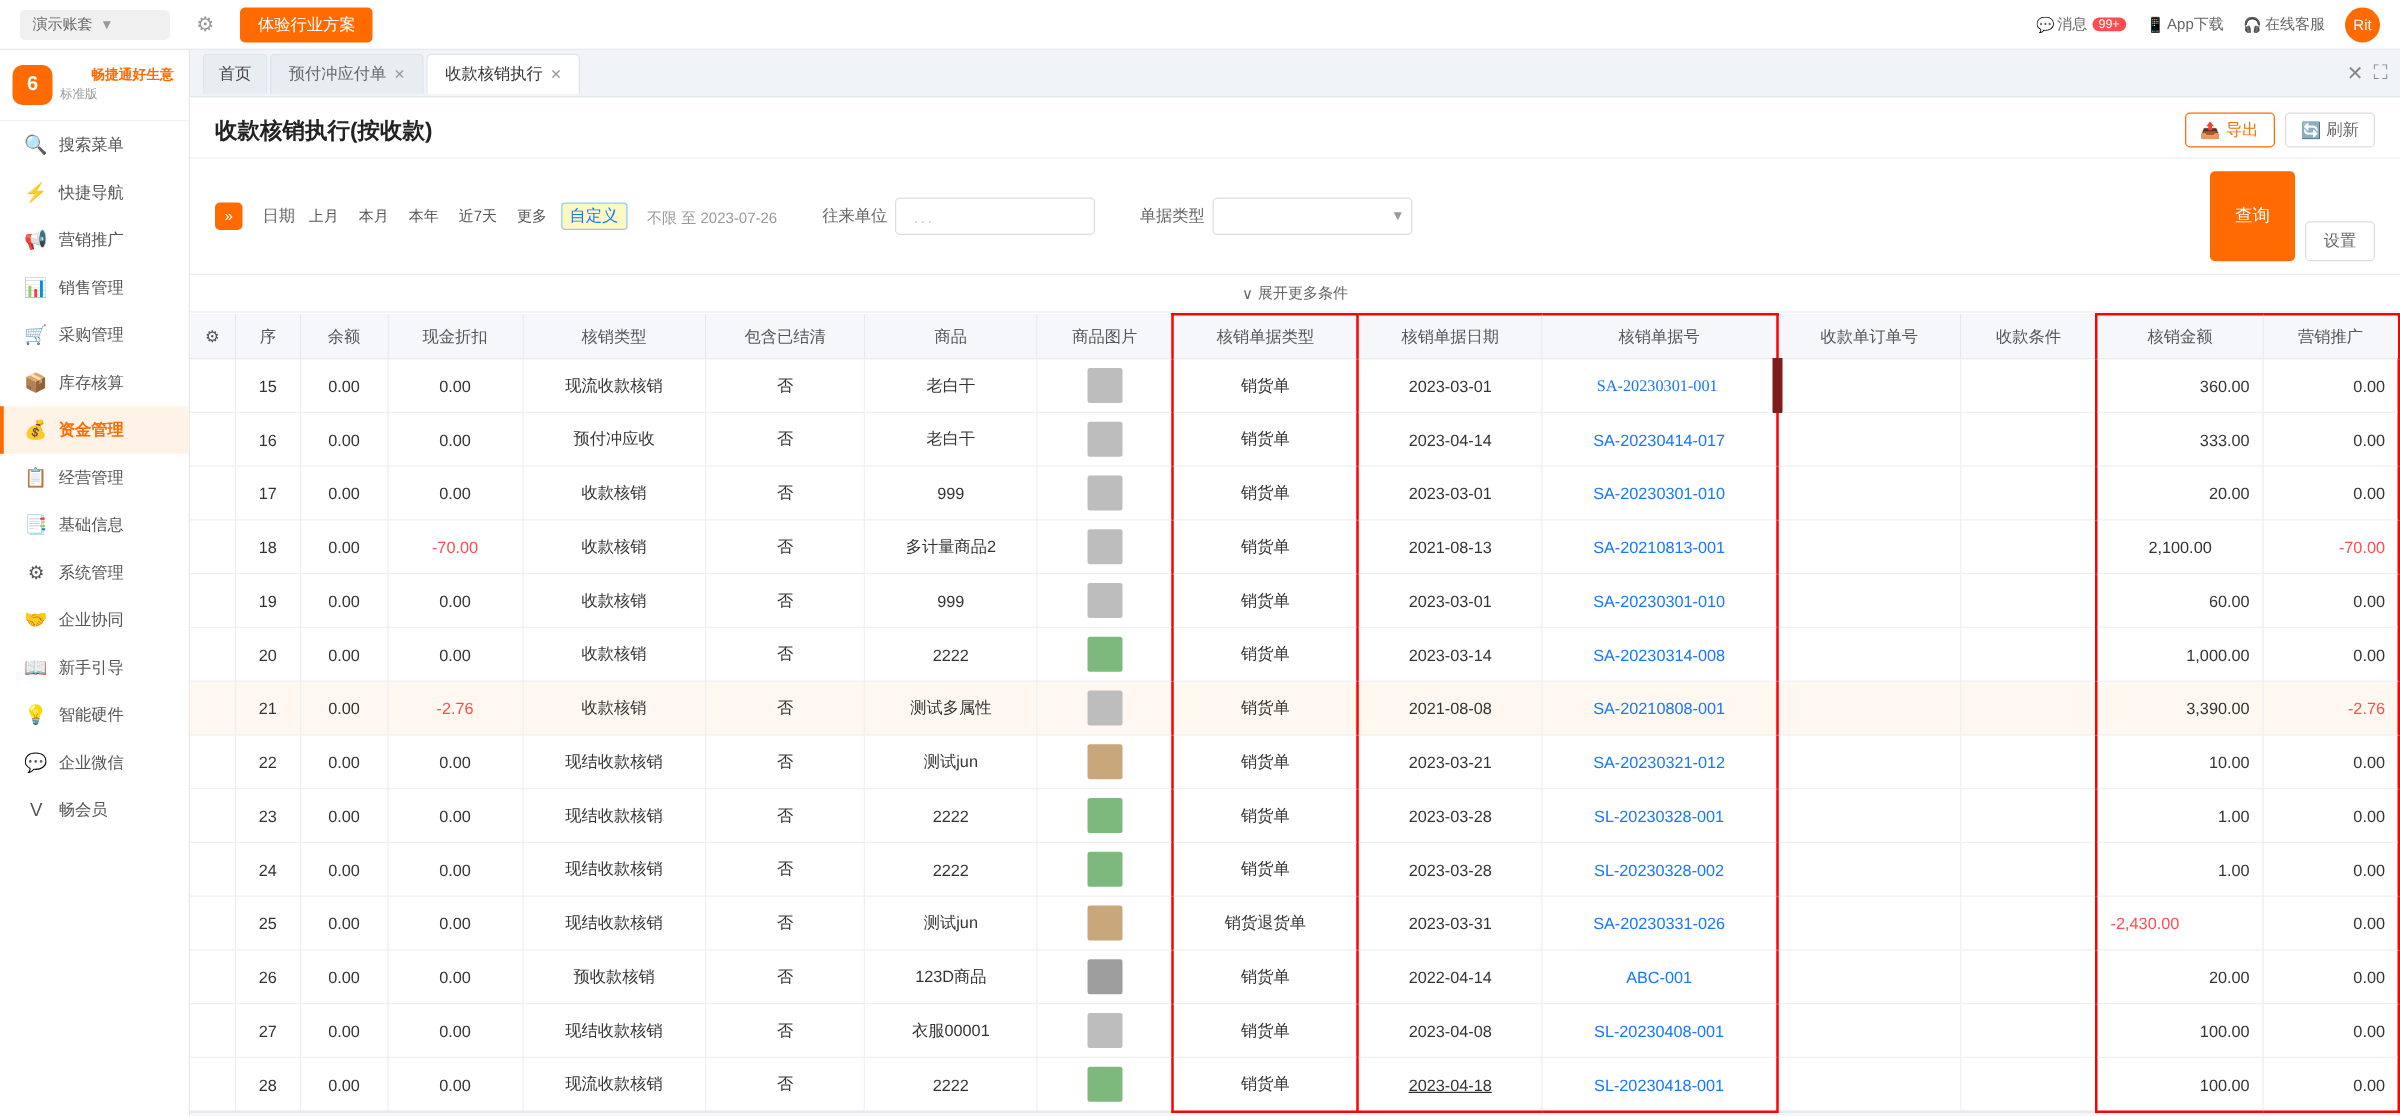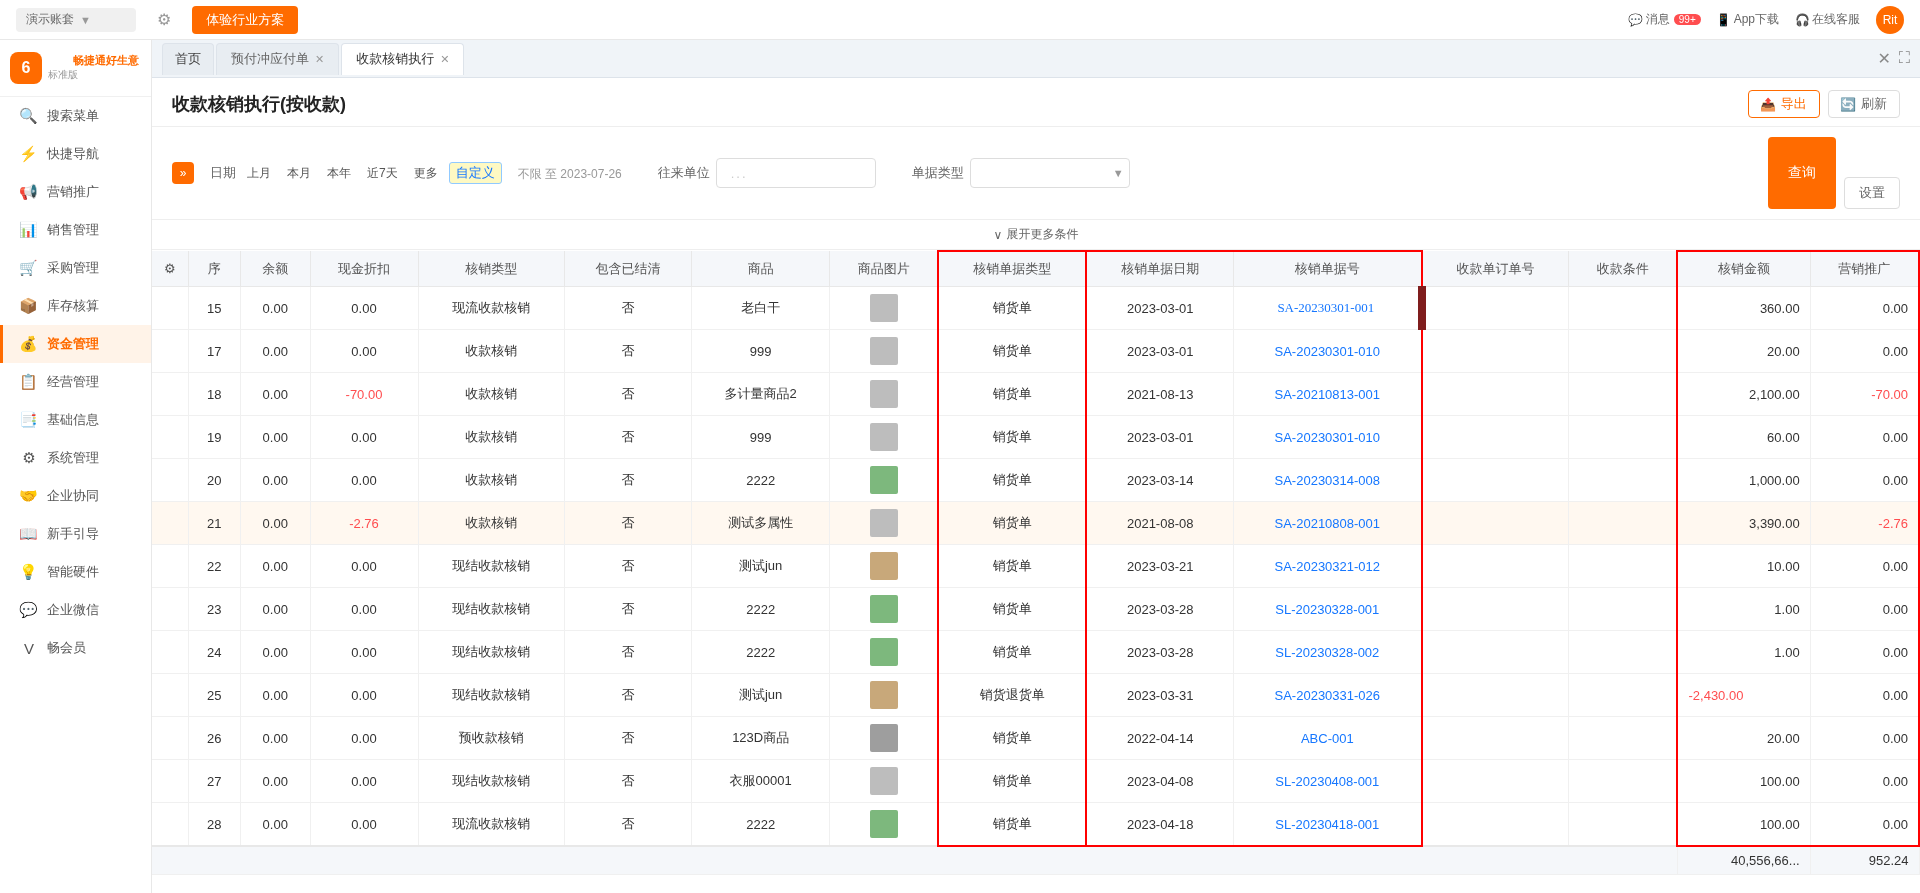--- a/index.html
+++ b/index.html
@@ -545,20 +545,37 @@
     <td style="border-left:2px solid #ff0000;border-right:2px solid #ff0000;">销货单</td>
     <td style="border-left:2px solid #ff0000;">2023-03-01</td>
     <td style="border-right:8px solid #7f1d1d;font-family:Liberation Serif, serif;"><a class="text-link" href="#">SA-20230301-001</a></td>
     <td></td>
     <td></td>
     <td style="text-align:right;border-left:2px solid #ff0000;" class="">360.00</td>
     <td style="text-align:right;border-right:2px solid #ff0000;" class="">0.00</td>
   </tr>
             <tr>
     <td></td>
+    <td>16</td>
+    <td>0.00</td>
+    <td class="">0.00</td>
+    <td>预付冲应收</td>
+    <td>否</td>
+    <td>老白干</td>
+    <td><div style="width:28px;height:28px;background:#bdbdbd;border-radius:2px;display:inline-block;vertical-align:middle;"></div></td>
+    <td style="border-left:2px solid #ff0000;border-right:2px solid #ff0000;">销货单</td>
+    <td style="border-left:2px solid #ff0000;">2023-04-14</td>
+    <td style="border-right:2px solid #ff0000;"><a class="text-link" href="#">SA-20230414-017</a></td>
+    <td></td>
+    <td></td>
+    <td style="text-align:right;border-left:2px solid #ff0000;" class="">333.00</td>
+    <td style="text-align:right;border-right:2px solid #ff0000;" class="">0.00</td>
+  </tr>
+            <tr>
+    <td></td>
     <td>17</td>
     <td>0.00</td>
     <td class="">0.00</td>
     <td>收款核销</td>
     <td>否</td>
     <td>999</td>
     <td><div style="width:28px;height:28px;background:#bdbdbd;border-radius:2px;display:inline-block;vertical-align:middle;"></div></td>
     <td style="border-left:2px solid #ff0000;border-right:2px solid #ff0000;">销货单</td>
     <td style="border-left:2px solid #ff0000;">2023-03-01</td>
     <td style="border-right:2px solid #ff0000;"><a class="text-link" href="#">SA-20230301-010</a></td>
@@ -574,21 +591,21 @@
     <td class="text-red">-70.00</td>
     <td>收款核销</td>
     <td>否</td>
     <td>多计量商品2</td>
     <td><div style="width:28px;height:28px;background:#bdbdbd;border-radius:2px;display:inline-block;vertical-align:middle;"></div></td>
     <td style="border-left:2px solid #ff0000;border-right:2px solid #ff0000;">销货单</td>
     <td style="border-left:2px solid #ff0000;">2021-08-13</td>
     <td style="border-right:2px solid #ff0000;"><a class="text-link" href="#">SA-20210813-001</a></td>
     <td></td>
     <td></td>
-    <td style="text-align:right;border-left:2px solid #ff0000;" class="">2,100.00</td>
+    <td style="border-left:2px solid #ff0000;" class="">2,100.00</td>
     <td style="text-align:right;border-right:2px solid #ff0000;" class="text-red">-70.00</td>
   </tr>
             <tr>
     <td></td>
     <td>19</td>
     <td>0.00</td>
     <td class="">0.00</td>
     <td>收款核销</td>
     <td>否</td>
     <td>999</td>
@@ -740,21 +757,21 @@
             <tr>
     <td></td>
     <td>28</td>
     <td>0.00</td>
     <td class="">0.00</td>
     <td>现流收款核销</td>
     <td>否</td>
     <td>2222</td>
     <td><div style="width:28px;height:28px;background:#7db87d;border-radius:2px;display:inline-block;vertical-align:middle;"></div></td>
     <td style="border-left: 2px solid rgb(255, 0, 0); border-right: 2px solid rgb(255, 0, 0); border-bottom: 2px solid rgb(255, 0, 0);">销货单</td>
-    <td style="border-left: 2px solid rgb(255, 0, 0); border-bottom: 2px solid rgb(255, 0, 0);">2023-04-18</td>
+    <td style="border-left: 2px solid rgb(255, 0, 0); border-bottom: 2px solid rgb(255, 0, 0); text-decoration: underline;">2023-04-18</td>
     <td style="border-right: 2px solid rgb(255, 0, 0); border-bottom: 2px solid rgb(255, 0, 0);"><a class="text-link" href="#">SL-20230418-001</a></td>
     <td></td>
     <td></td>
     <td style="text-align: right; border-left: 2px solid rgb(255, 0, 0); border-bottom: 2px solid rgb(255, 0, 0);" class="">100.00</td>
     <td style="text-align: right; border-right: 2px solid rgb(255, 0, 0); border-bottom: 2px solid rgb(255, 0, 0);" class="">0.00</td>
   </tr>
           </tbody>
         <tfoot>
           <tr>
             <td colspan="13" style="text-align:right;padding:6px 10px;background:#f5f7fa;border-top:2px solid #e8e8e8;font-weight:500;"></td>

